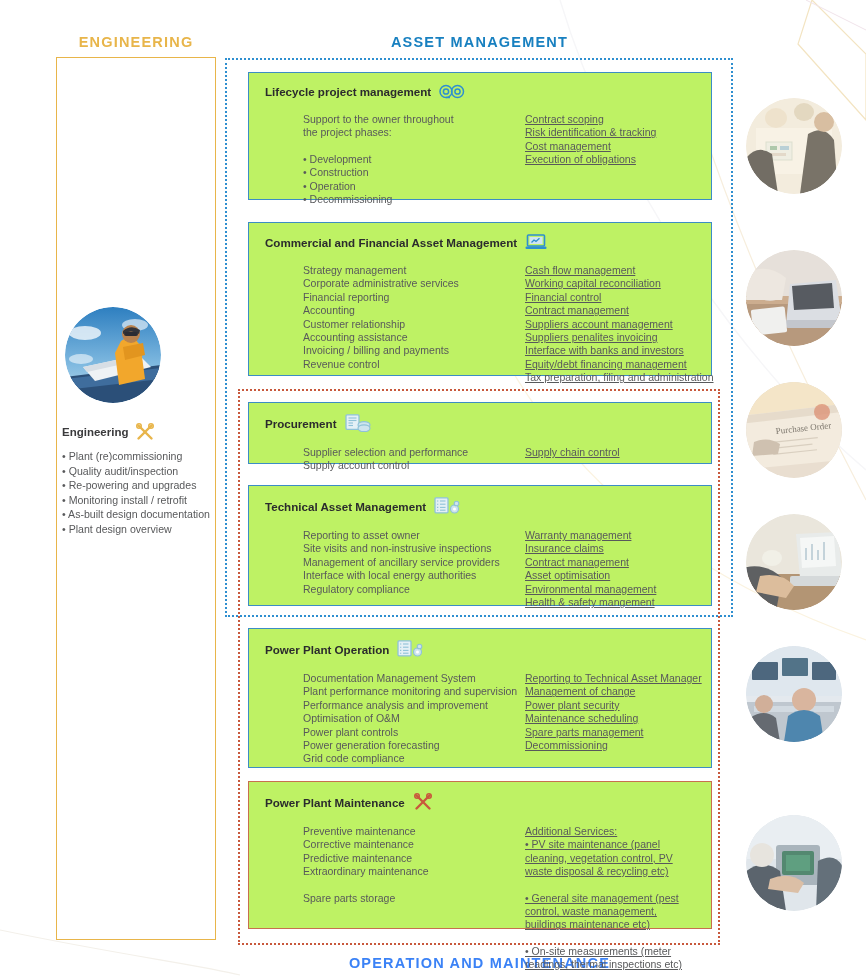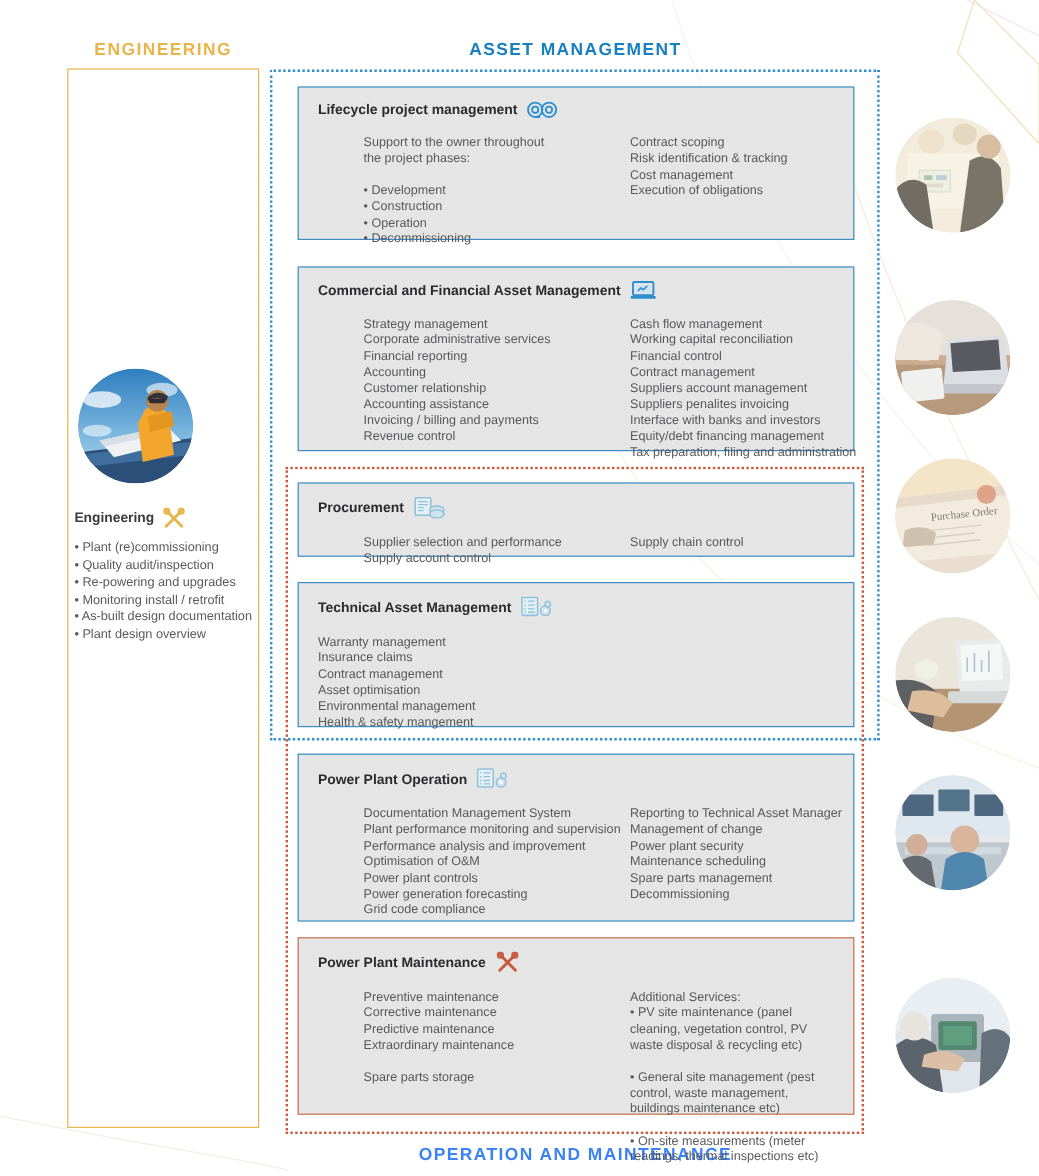--- a/index.html
+++ b/index.html
@@ -36,32 +36,32 @@
   #eng-list{position:absolute;left:62px;top:449px;width:165px;font-size:10.6px;line-height:14.6px;color:#58595b;}
   #eng-list div{white-space:nowrap;}
 
   
   .group-box{position:absolute;box-sizing:border-box;}
   #box-am{left:225px;top:58px;width:508px;height:559px;border:2px dotted #2E8FD0;}
   #box-om{left:238px;top:389px;width:482px;height:556px;border:2px dotted #C8583C;}
 
   
   .card{
-    position:absolute;box-sizing:border-box;background:#e5e5e5;
+    position:absolute;box-sizing:border-box;background:#bef264;
     border:1px solid #3C8DC5;padding:11px 16px 12px 16px;
   }
   .card.red{border-color:#C8704F;padding-left:16px;}
   .card-title{
     display:flex;align-items:center;gap:8px;
     font-size:11.6px;font-weight:bold;color:#2b2b2d;margin-bottom:14px;
   }
   .cols{display:flex;}
   .col{font-size:10.5px;line-height:13.4px;color:#58595b;}
   .col.left{width:222px;flex:none;margin-left:38px;}
-  .col.right{flex:1;}
+  .col.right{flex:1;text-decoration:underline;}
   .col div{white-space:nowrap;}
   .col div.wrap{white-space:normal;}
   .col div.gap{height:13px;}
 
   
   #card-lifecycle{left:248px;top:72px;width:464px;height:128px;}
   #card-commercial{left:248px;top:222px;width:464px;height:154px;}
   #card-procurement{left:248px;top:402px;width:464px;height:62px;}
   #card-technical{left:248px;top:485px;width:464px;height:121px;}
   #card-operation{left:248px;top:628px;width:464px;height:140px;}
@@ -265,20 +265,27 @@
           <line x1="3" y1="10.4" x2="4.3" y2="10.4"></line>
             <line x1="3" y1="13.2" x2="4.3" y2="13.2"></line>
         </g>
         <circle cx="20.5" cy="12" r="4" fill="#cfe4ee" stroke="#8FC2D8" stroke-width="1.2"></circle>
         <circle cx="20.5" cy="12" r="1.5" fill="#ffffff"></circle>
         <circle cx="22.5" cy="6.5" r="2.3" fill="#cfe4ee" stroke="#8FC2D8" stroke-width="1.1"></circle>
       </svg>
     </span>
   </div>
   <div class="cols">
+    <div class="col left">
+      <div>Reporting to asset owner</div>
+      <div>Site visits and non-instrusive inspections</div>
+      <div>Management of ancillary service providers</div>
+      <div>Interface with local energy authorities</div>
+      <div>Regulatory compliance</div>
+    </div>
     <div class="col right">
       <div>Warranty management</div>
       <div>Insurance claims</div>
       <div>Contract management</div>
       <div>Asset optimisation</div>
       <div>Environmental management</div>
       <div>Health &amp; safety mangement</div>
     </div>
   </div>
 </div>

